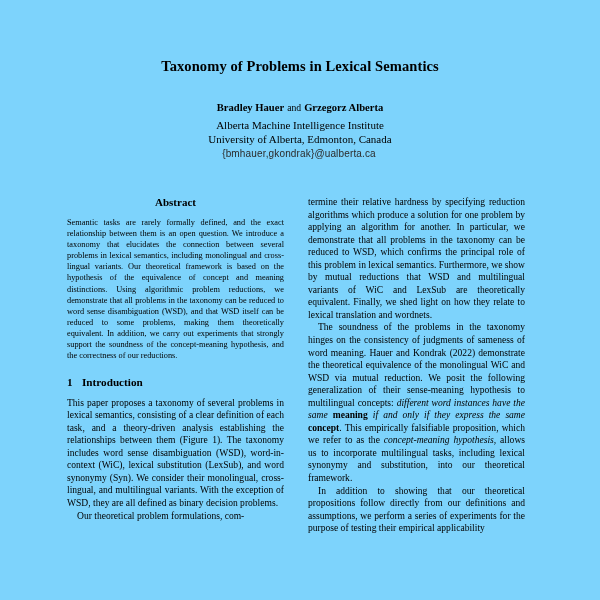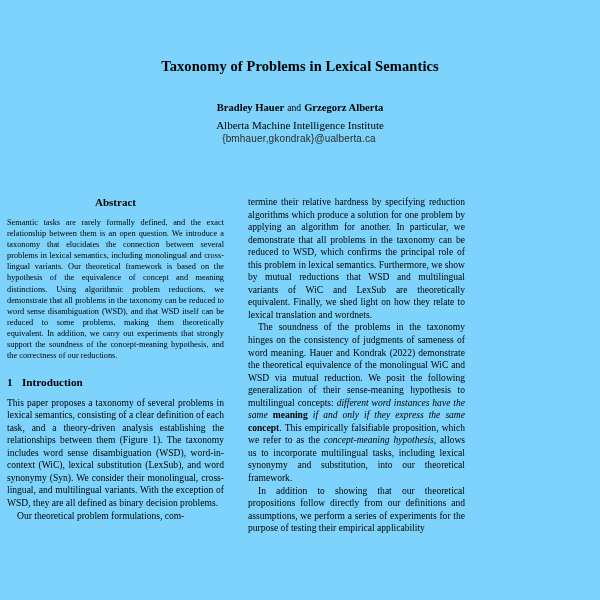--- a/index.html
+++ b/index.html
@@ -51,27 +51,26 @@
   .email-line {
     font-family: Liberation Sans, sans-serif;
     font-size: 10px;
     letter-spacing: 0.15px;
     margin: 1px 2px 0 0;
     color: #2b2b2b;
   }
   .columns {
     position: absolute;
     top: 196px;
-    left: 12px;
+    left: 0;
     width: 520px;
     display: flex;
     gap: 24px;
     padding: 0 67px;
     box-sizing: border-box;
-    justify-content: flex-end;
   }
   .col {
     width: 217px;
     flex: 0 0 217px;
   }
   .abstract-head {
     text-align: center;
     font-size: 11px;
     font-weight: bold;
     margin: 0 0 9px 0;
@@ -118,20 +117,21 @@
 <body>
 
 <div class="page">
 
   <div class="header-block">
     <h1 class="paper-title">Taxonomy of Problems in Lexical Semantics</h1>
     <div class="authors">
       <span>Bradley Hauer</span><span class="conj">and</span><span>Grzegorz Alberta</span>
     </div>
     <div class="affil-line">Alberta Machine Intelligence Institute</div>
+    <div class="affil-line">University of Alberta, Edmonton, Canada</div>
     <div class="email-line">{bmhauer,gkondrak}@ualberta.ca</div>
   </div>
 
   <div class="columns">
 
     <div class="col left-col">
       <div class="abstract-head">Abstract</div>
       <p class="body abstract-text">Semantic tasks are rarely formally defined, and the exact relationship between them is an open question. We introduce a taxonomy that elucidates the connection between several problems in lexical semantics, including monolingual and cross-lingual variants. Our theoretical framework is based on the hypothesis of the equivalence of concept and meaning distinctions. Using algorithmic problem reductions, we demonstrate that all problems in the taxonomy can be reduced to word sense disambiguation (WSD), and that WSD itself can be reduced to some problems, making them theoretically equivalent. In addition, we carry out experiments that strongly support the soundness of the concept-meaning hypothesis, and the correctness of our reductions.</p>
 
       <div class="section-head">

